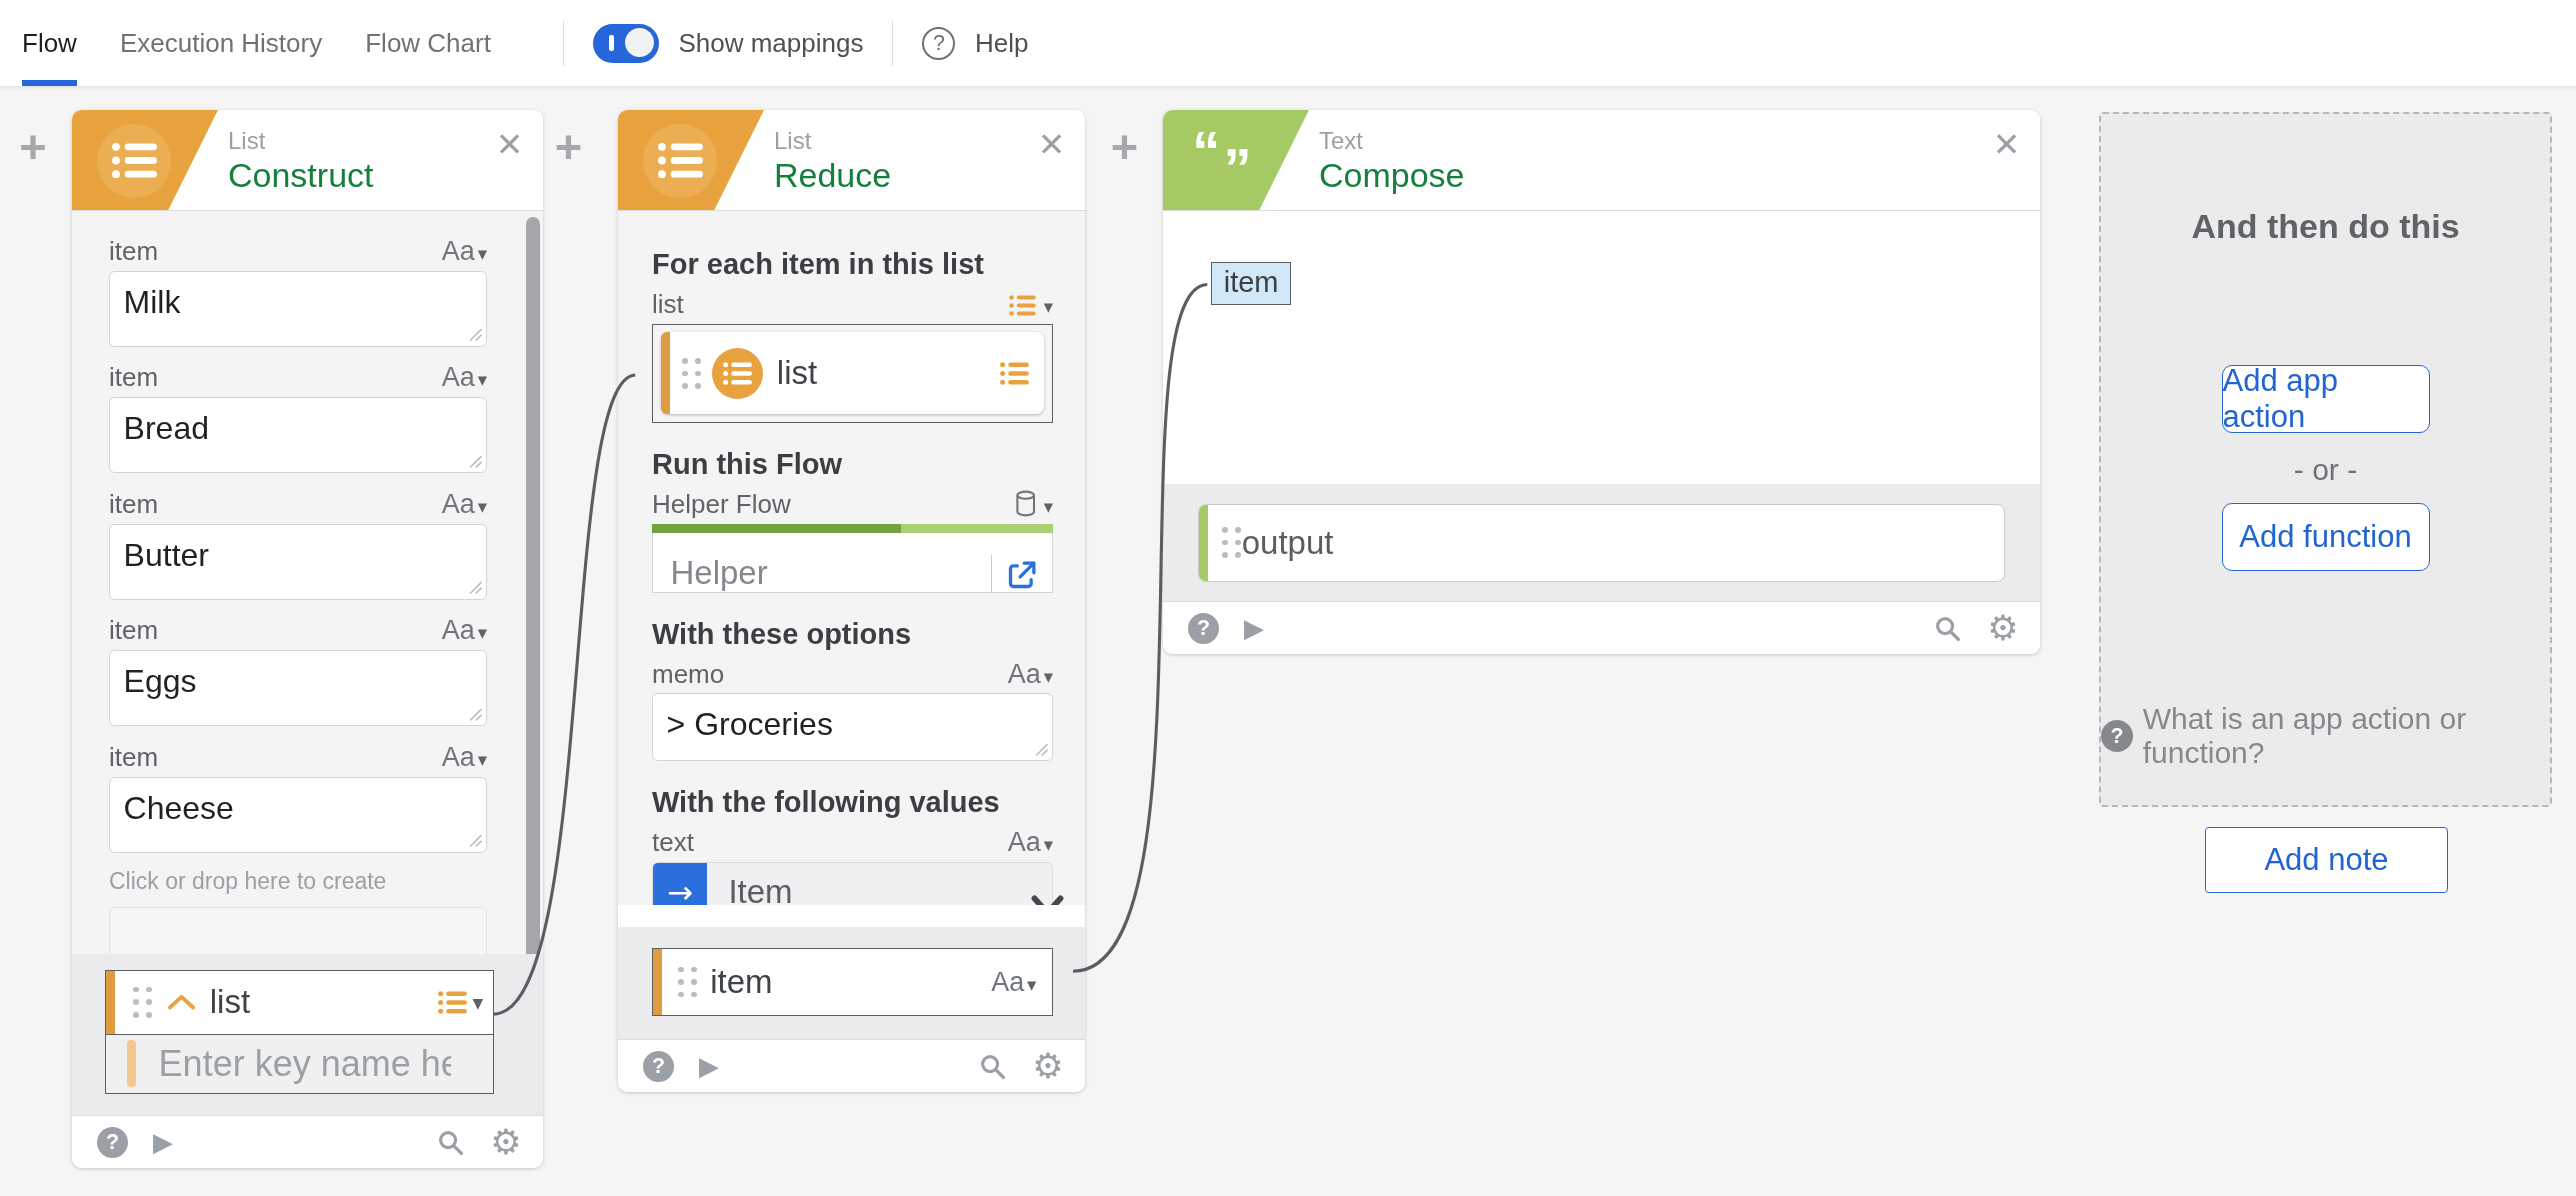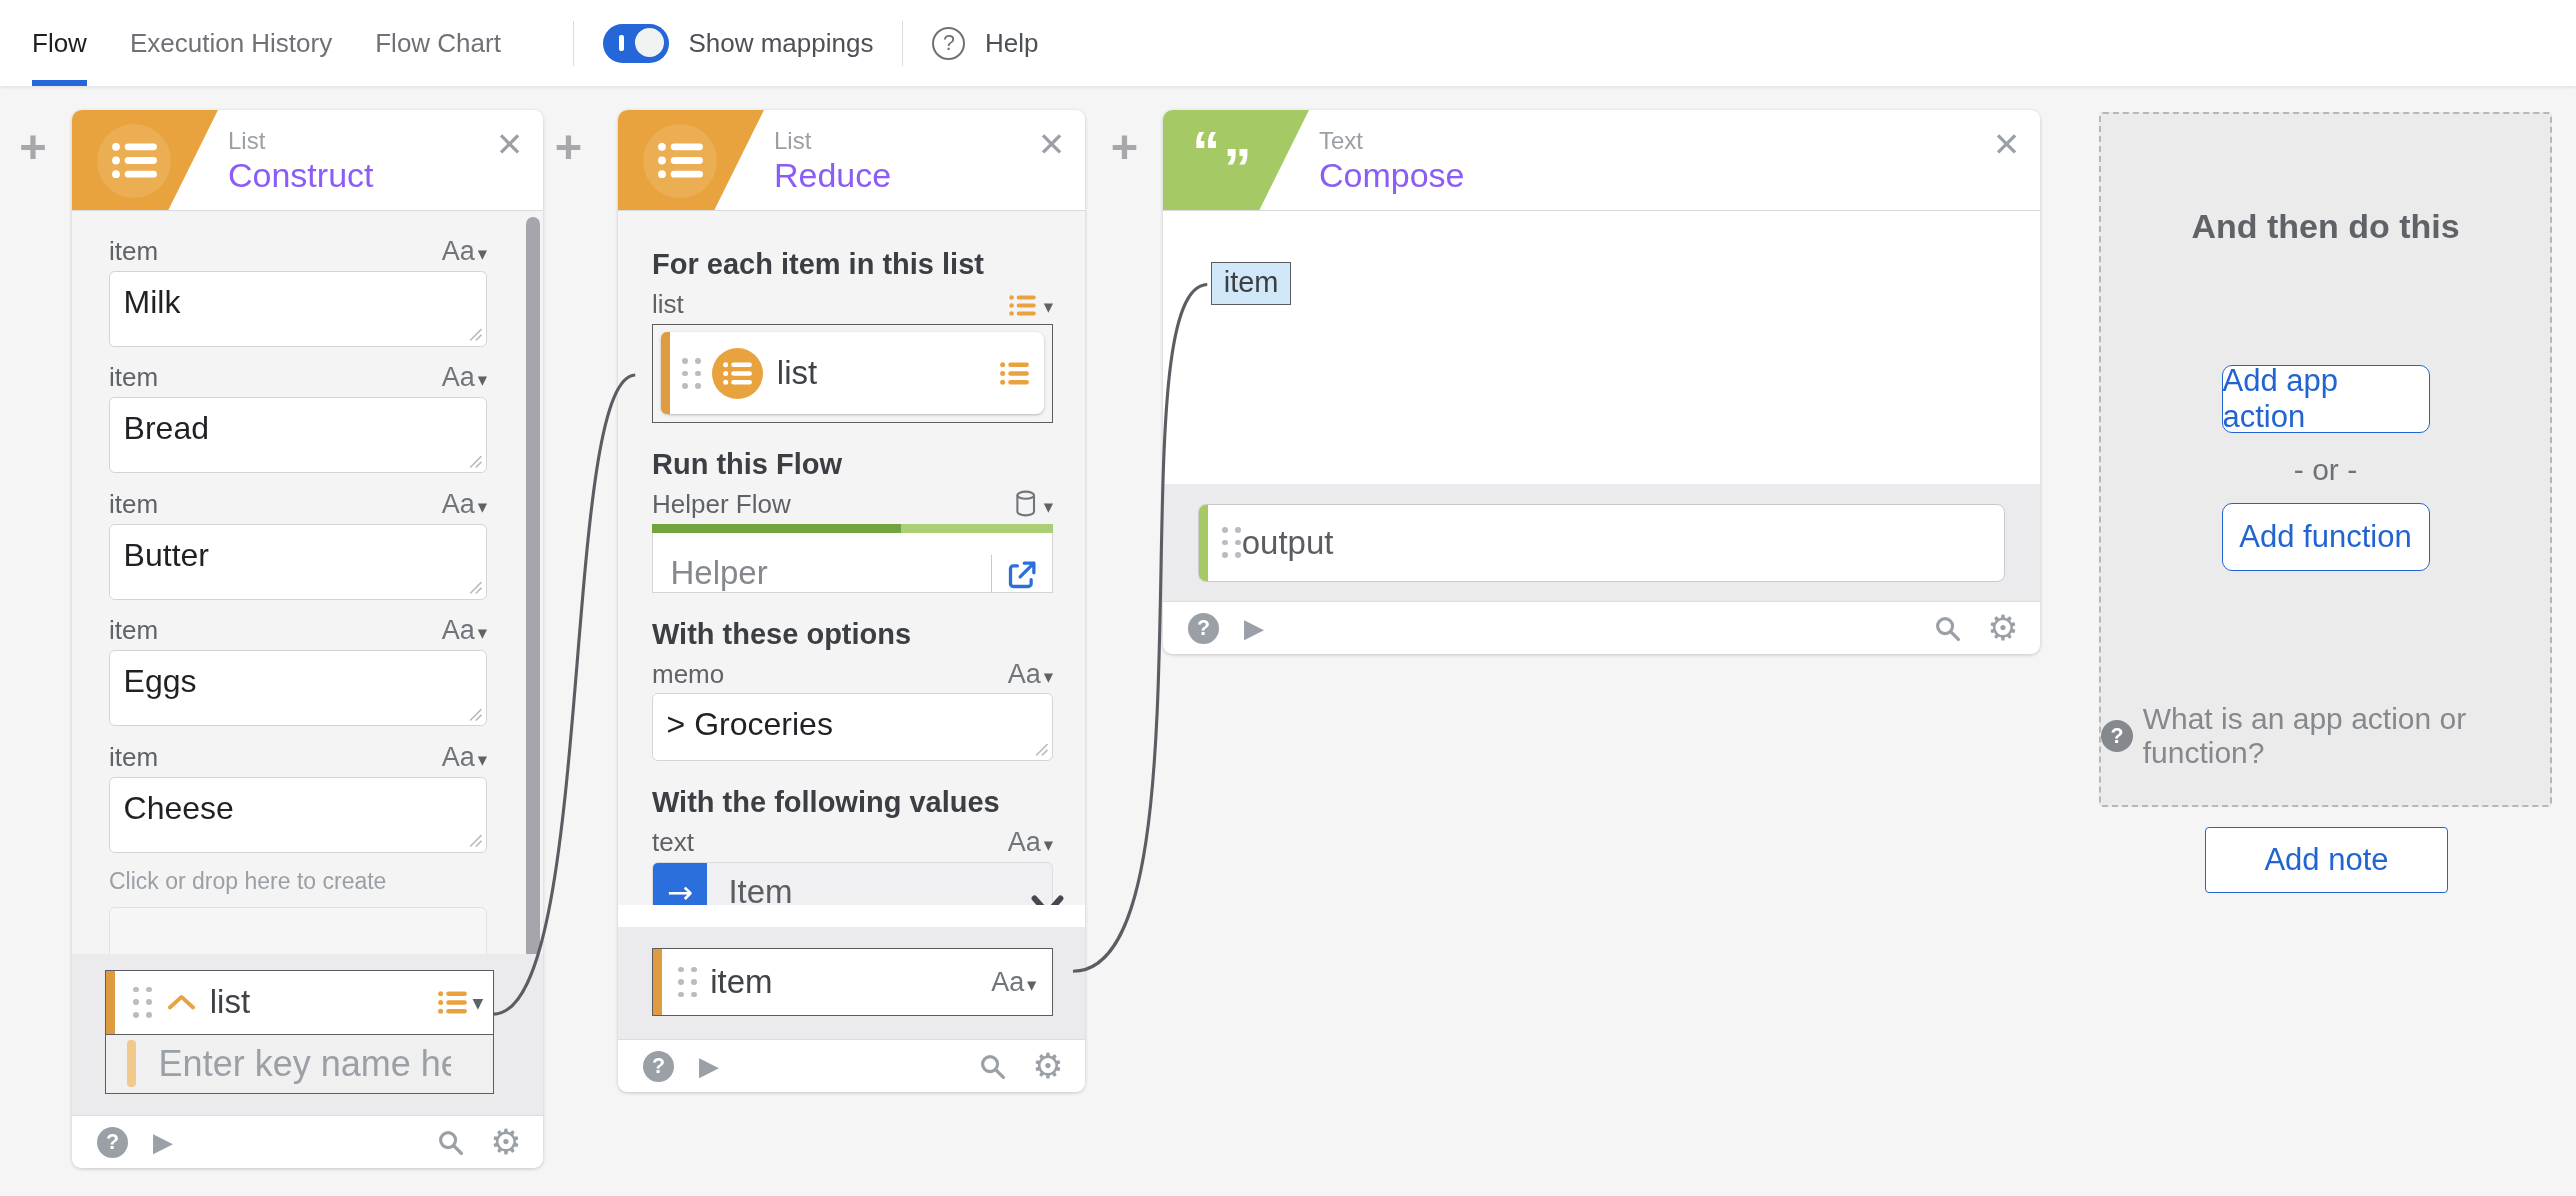--- a/index.html
+++ b/index.html
@@ -1,21 +1,21 @@
 <!DOCTYPE html>
 <html><head>
 <meta charset="utf-8">
 <style>
   * { margin:0; padding:0; box-sizing:border-box; }
   html,body { width:2576px; height:1197px; overflow:hidden;
     font-family:"Liberation Sans","DejaVu Sans",sans-serif; background:#f5f5f6; }
 
   
   .nav { height:86px; background:#fff; display:flex; align-items:center;
-         padding-left:32px; position:relative; box-shadow:0 1px 3.9px rgba(0,0,0,.10); z-index:20; }
+         padding-left:22px; position:relative; box-shadow:0 1px 3.9px rgba(0,0,0,.10); z-index:20; }
   .tab { position:relative; height:86px; display:flex; align-items:center;
          font-size:26px; color:#6e7277; margin-right:43px; cursor:pointer; }
   .tab.active { color:#1d1f22; }
   .tab.active::after { content:""; position:absolute; left:0; right:0; bottom:0;
          height:5.8px; background:#2566d8; }
   .vsep { width:1px; height:45px; background:#dcdcdf; margin:0 29px; }
   .toggle { width:66px; height:39px; border-radius:19.5px; background:#2566d8;
             position:relative; cursor:pointer; }
   .toggle .bar { position:absolute; left:16.5px; top:11.7px; width:4.9px; height:15.6px; background:#fff; border-radius:1.9px; }
   .toggle .knob { position:absolute; right:4.9px; top:4.9px; width:29px; height:29px; border-radius:50%; background:#f1f2f2; }
@@ -37,21 +37,21 @@
   .badge { position:absolute; left:0; top:0; width:146px; height:100px;
            border-top-left-radius:9.7px;
            clip-path:polygon(0 0,100% 0,66% 100%,0 100%); }
   .badge.orange { background:#e8a33e; }
   .badge.green  { background:#a5c964; }
   .badgeicon { position:absolute; left:25px; top:13.6px; width:74px; height:74px; border-radius:50%;
                display:flex; align-items:center; justify-content:center; }
   .badgeicon.orange { background:#ecae52; }
   .htext { position:absolute; left:156px; top:16.5px; }
   .happ  { font-size:24px; color:#9aa0a6; }
-  .hname { font-size:34px; color:#8b5cf6; margin-top:1.9px; }
+  .hname { font-size:34px; color:#15803d; margin-top:1.9px; }
   .closex { position:absolute; right:19.5px; top:17.5px; font-size:33px; font-weight:bold;
             color:#9aa0a6; cursor:pointer; line-height:1; }
   .cbody { flex:1 1 auto; background:#f4f4f5; position:relative; overflow:hidden; }
   .outsec { background:#ebebed; flex:0 0 auto; }
   .cfoot { height:53px; background:#fff; border-top:1px solid #dcdcde; border-radius:0 0 9.7px 9.7px;
            display:flex; align-items:center; padding:0 21.4px 0 25px; gap:25px; flex:0 0 auto; }
   .qcirc { width:31px; height:31px; border-radius:50%; background:#9aa0a6; color:#fff;
            font-size:21.4px; font-weight:bold; display:flex; align-items:center; justify-content:center; }
   .play { color:#9aa0a6; font-size:26px; font-family:"DejaVu Sans",sans-serif; }
   .spacer { flex:1; }

